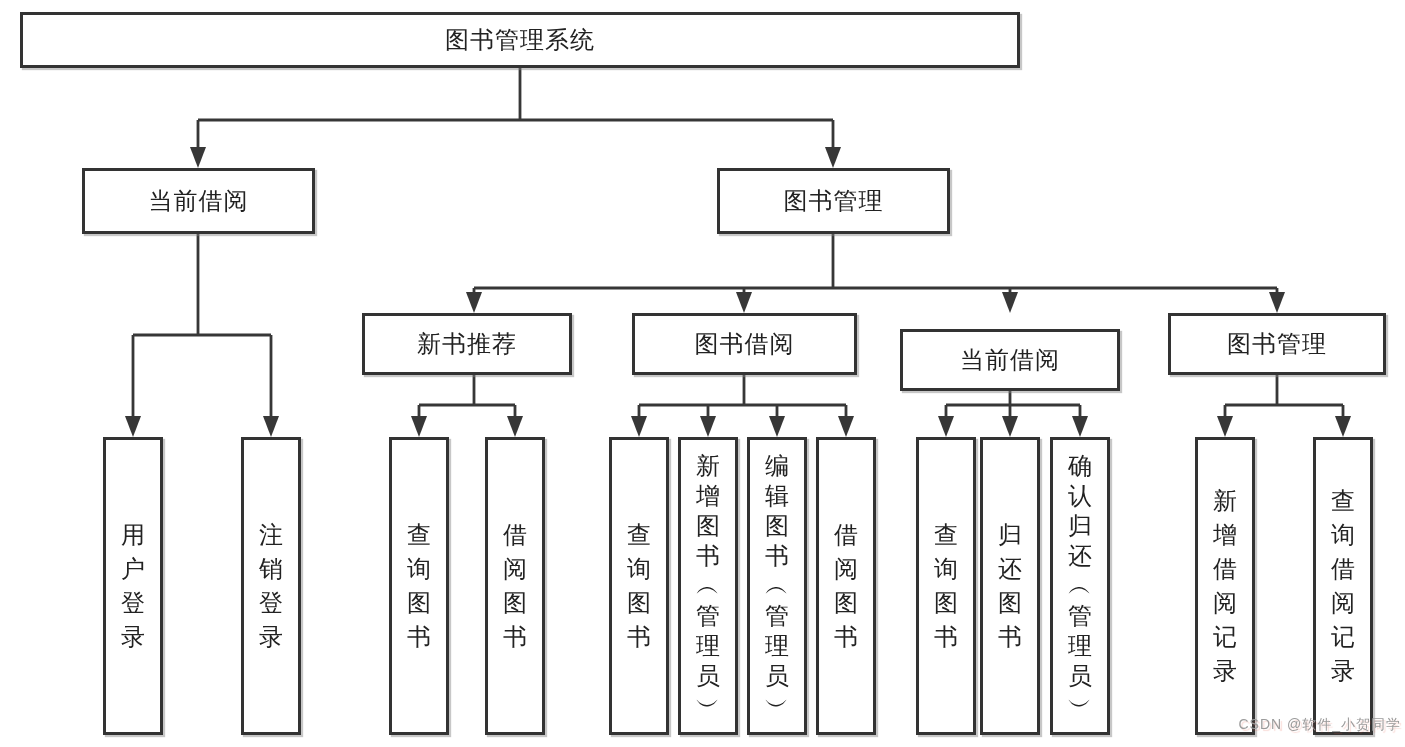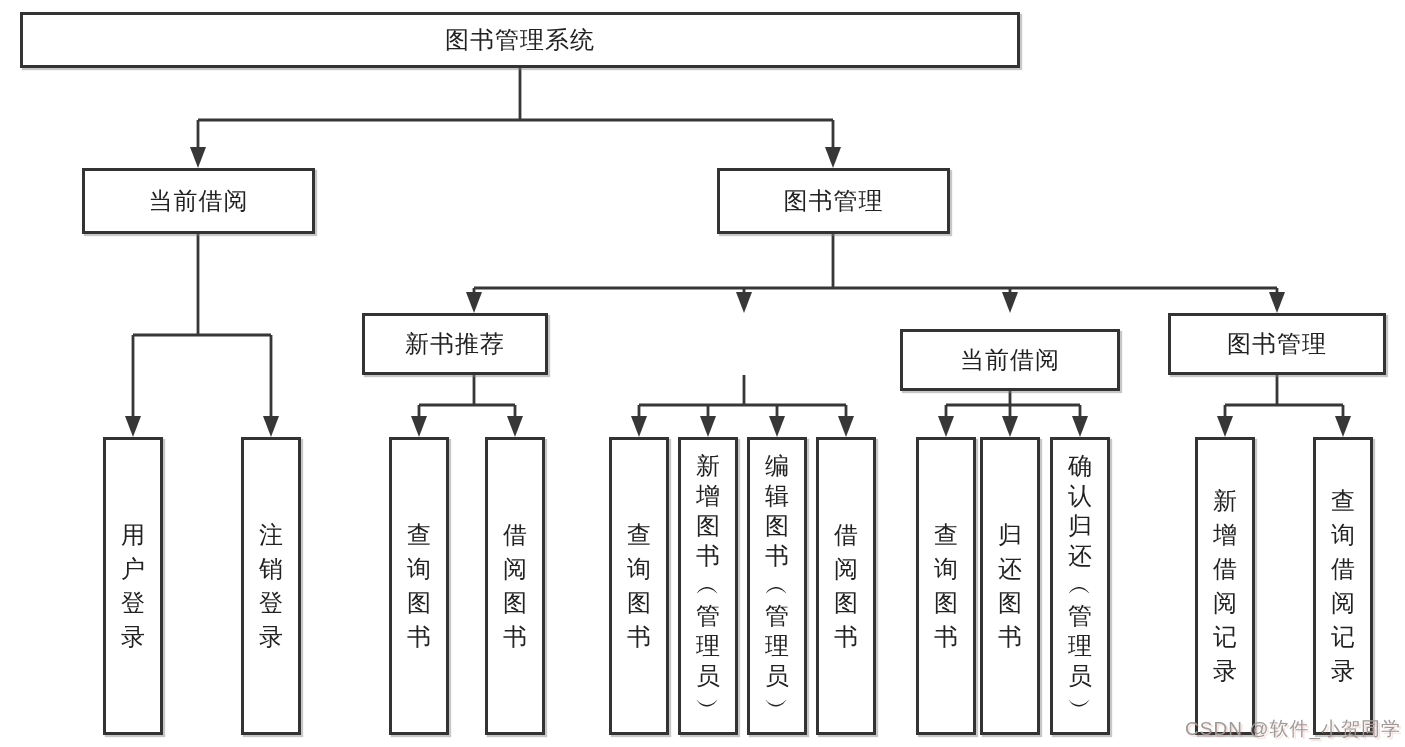--- a/index.html
+++ b/index.html
@@ -53,42 +53,42 @@
     justify-content:center;
     height:100%;
     font-size:24px;
     line-height:1;
   }
   .vtext span{display:block;}
   
   #n-root{left:20px;top:12px;width:1000px;height:56px;}
   #n-user-login{left:82px;top:168px;width:233px;height:66px;}
   #n-book-mgmt{left:717px;top:168px;width:233px;height:66px;font-family:Liberation Mono, monospace;}
-  #n-g1{left:362px;top:313px;width:186px;height:62px;}
+  #n-g1{left:362px;top:313px;width:210px;height:62px;}
   #n-g2{left:632px;top:313px;width:225px;height:62px;}
   #n-g3{left:900px;top:313px;width:220px;height:62px;margin-top:16px;}
   #n-g4{left:1168px;top:313px;width:218px;height:62px;}
   #l-1a{left:103px;}
   #l-1b{left:241px;}
   #l-2a{left:389px;}
   #l-2b{left:485px;}
   #l-3a{left:609px;}
   #l-3b{left:678px;}
   #l-3c{left:747px;}
   #l-3d{left:816px;}
   #l-4a{left:916px;}
   #l-4b{left:980px;}
   #l-4c{left:1050px;}
   #l-5a{left:1195px;}
   #l-5b{left:1313px;}
   .watermark{
     position:absolute;
     top:716px;
     right:4px;
-    font-size:19px;
+    font-size:14px;
     letter-spacing:1px;
     color:var(--watermark);
     text-shadow:2px 2px 1px var(--watermark-shadow);
     white-space:nowrap;
     z-index:5;
   }
 </style>
 </head>
 <body>
 
@@ -144,20 +144,23 @@
   <div id="n-user-login" class="node hbox">
     <span>当前借阅</span>
   </div>
   <div id="n-book-mgmt" class="node hbox">
     <span>图书管理</span>
   </div>
 
   <div id="n-g1" class="node hbox">
     <span>新书推荐</span>
   </div>
+  <div id="n-g2" class="node hbox">
+    <span>图书借阅</span>
+  </div>
   <div id="n-g3" class="node hbox">
     <span>当前借阅</span>
   </div>
   <div id="n-g4" class="node hbox">
     <span>图书管理</span>
   </div>
 
   <div id="l-1a" class="node vbox">
     <div class="vtext" style="gap: 10px;">
         <span>用</span>

